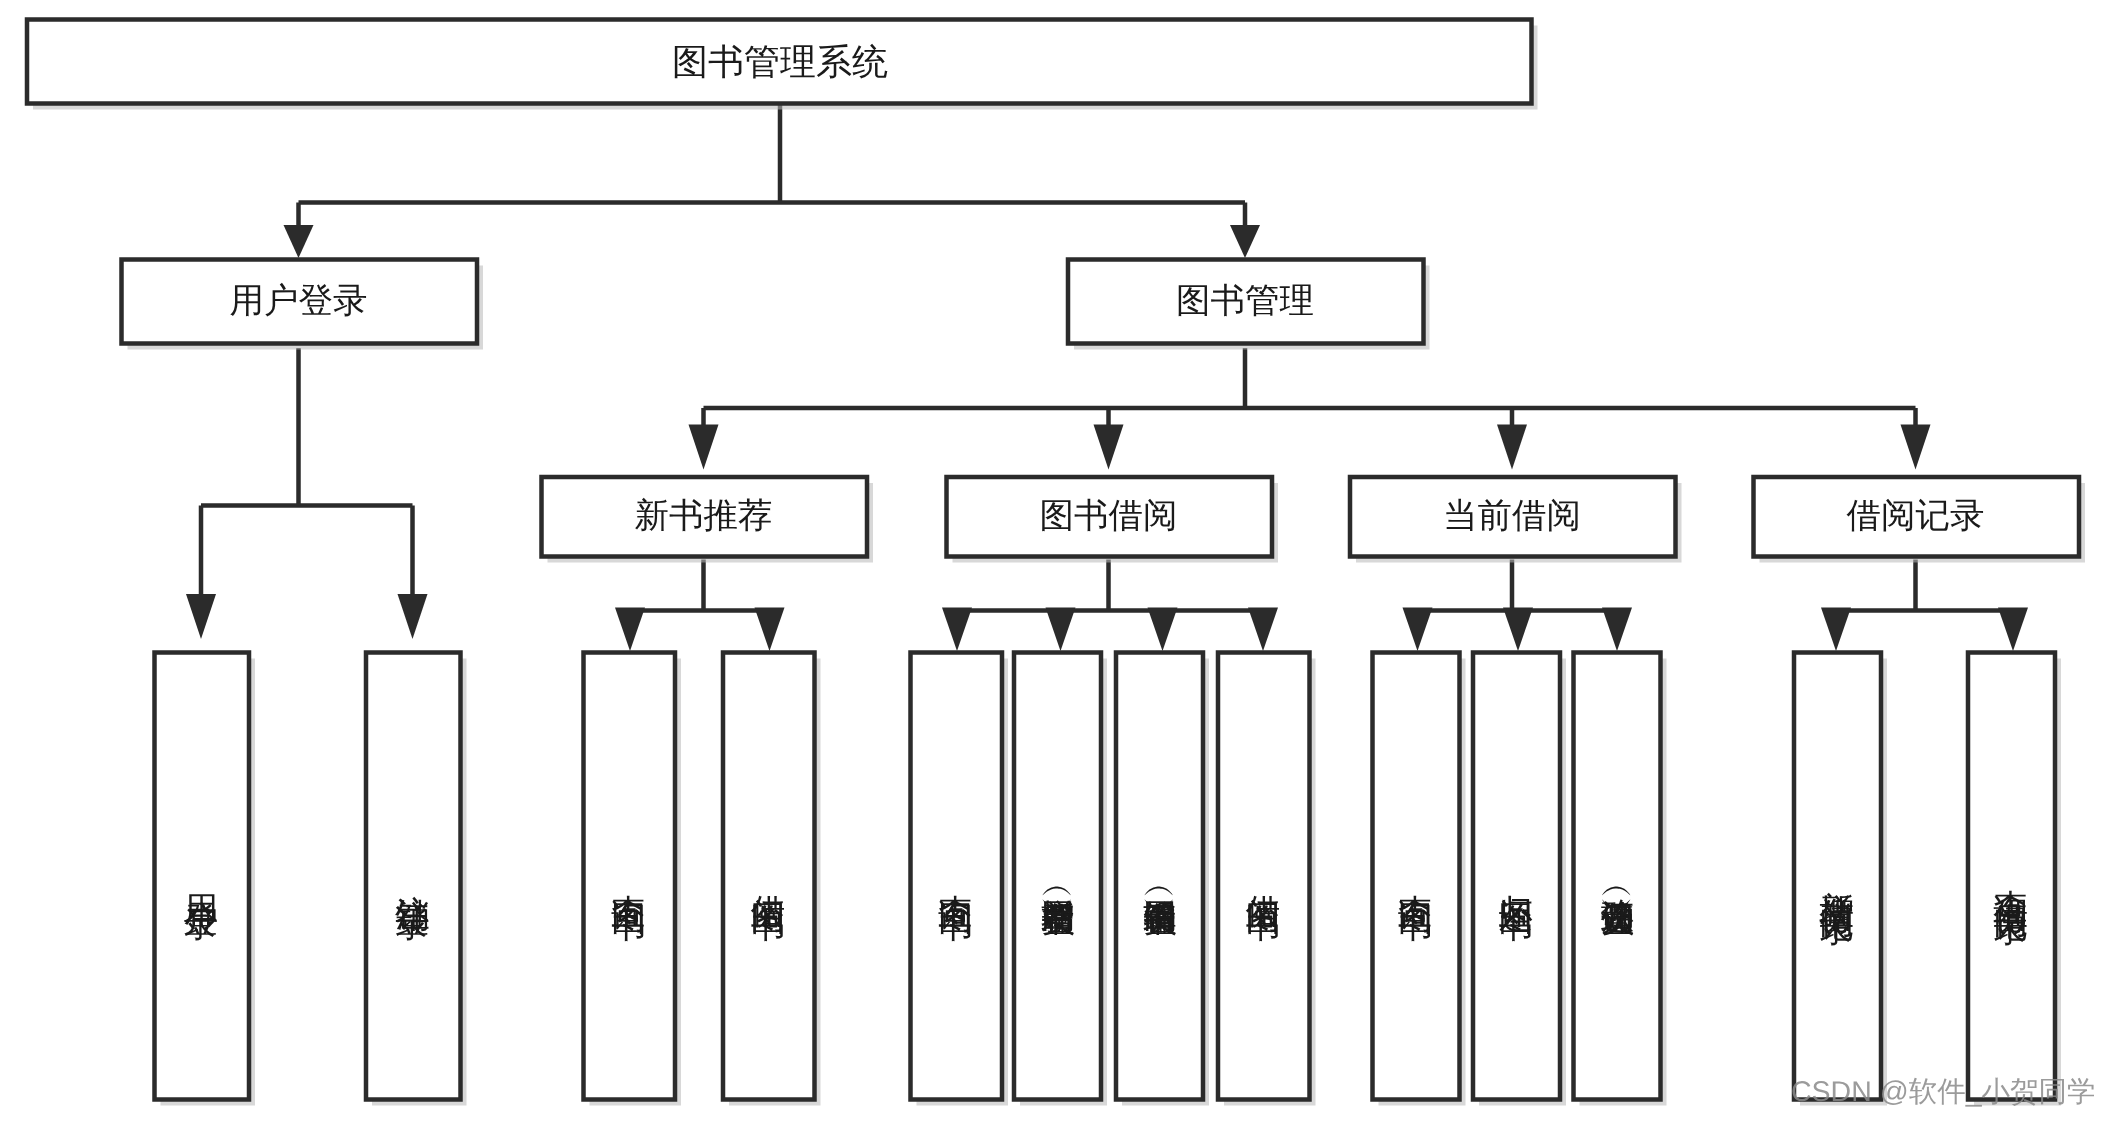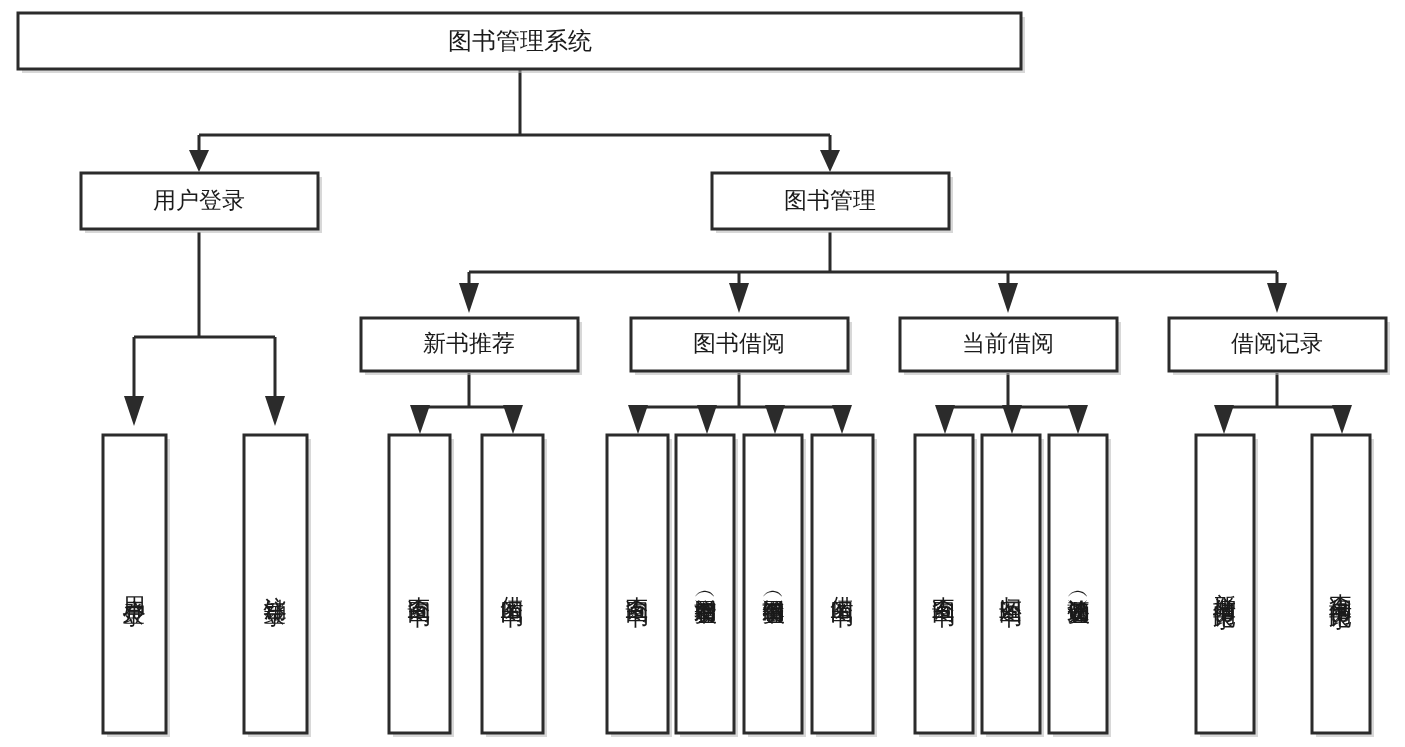--- a/index.html
+++ b/index.html
@@ -274,14 +274,15 @@
     <span class="vlabel tight">确认归还（管理员）</span>
   </div>
 
   <div class="vlabel-wrap" style="left:1196px; top:435px; width:58px; height:298px;">
     <span class="vlabel">新增借阅记录</span>
   </div>
   <div class="vlabel-wrap" style="left:1312px; top:435px; width:58px; height:298px;">
     <span class="vlabel">查询借阅记录</span>
   </div>
 
+  <div id="watermark">CSDN @软件_小贺同学</div>
 
 </div>
 
 </body></html>

